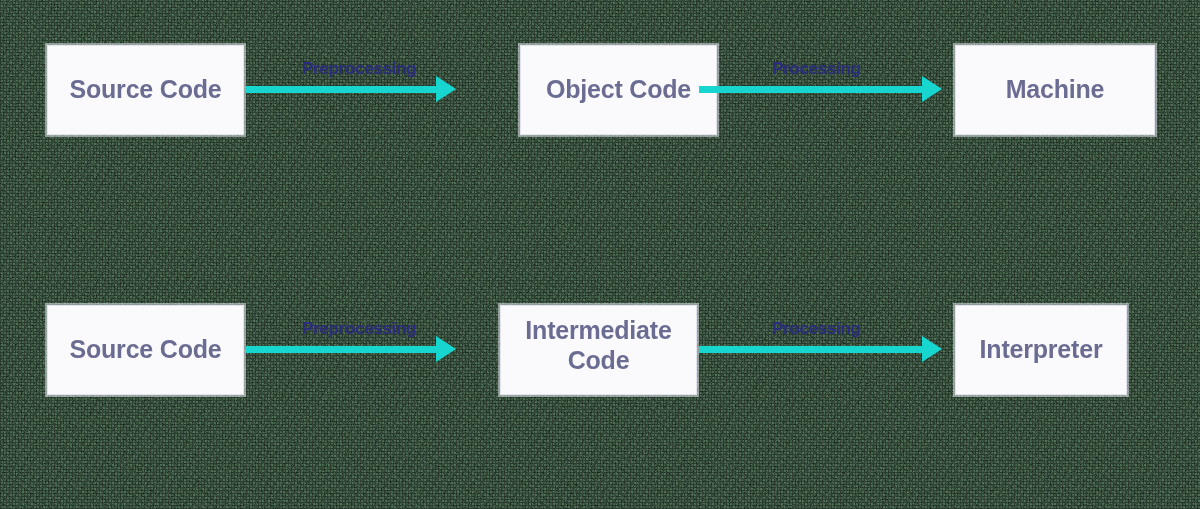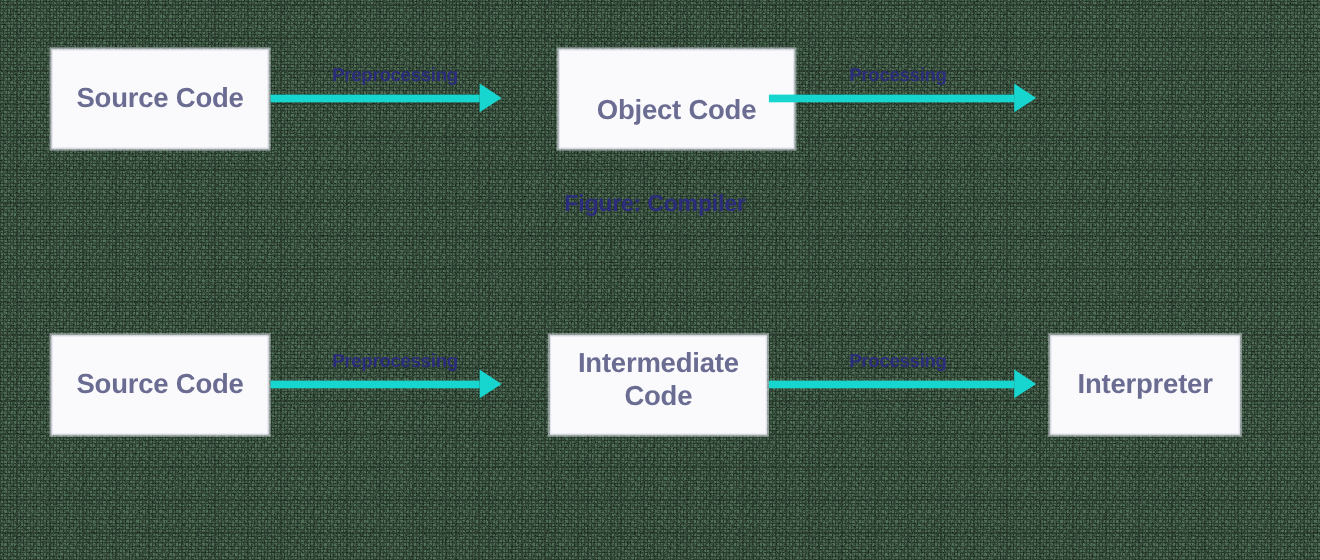--- a/index.html
+++ b/index.html
@@ -105,30 +105,32 @@
   </svg>
 
   <div class="node-box" style="left:47px; top:45px; width:197px; height:90px;">
     <span>Source Code</span>
   </div>
 
   <div class="arrow" style="left:246px; top:86px; width:190px;"></div>
   <div class="arrow-head" style="left:436px; top:76px;"></div>
   <div class="edge-label" style="left:302px; top:59px;">Preprocessing</div>
 
-  <div class="node-box" style="left:508px; top:45px; width:214px; height:90px;align-items:flex-end;">
+  <div class="node-box" style="left:520px; top:45px; width:197px; height:90px;">
     <span>Object Code</span>
   </div>
 
   <div class="arrow" style="left:699px; top:86px; width:223px;"></div>
   <div class="arrow-head" style="left:922px; top:76px;"></div>
   <div class="edge-label" style="left:772px; top:59px;">Processing</div>
 
+  <div class="node-box" style="left:955px; top:45px; width:200px; height:90px;">
+    <span>Machine</span>
+  </div>
 
-  <div class="caption" style="left:513px; top:174px;">Figure: Compiler</div>
 
   <div class="node-box" style="left:47px; top:305px; width:197px; height:90px;">
     <span>Source Code</span>
   </div>
 
   <div class="arrow" style="left:246px; top:346px; width:190px;"></div>
   <div class="arrow-head" style="left:436px; top:336px;"></div>
   <div class="edge-label" style="left:302px; top:319px;">Preprocessing</div>
 
   <div class="node-box" style="left:500px; top:305px; width:197px; height:90px;align-items:flex-end;">

